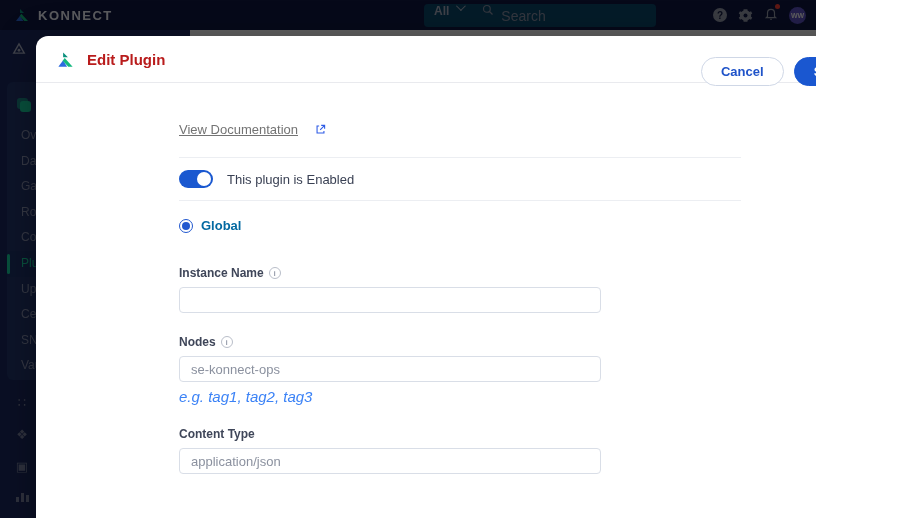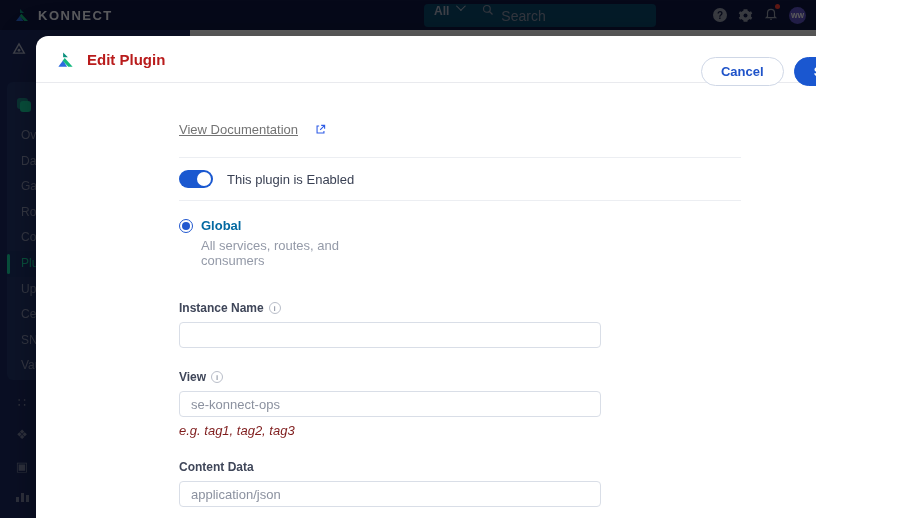--- a/index.html
+++ b/index.html
@@ -69,21 +69,21 @@
   .radio.sel::after { content:""; position:absolute; inset:2px; border-radius:50%; background:#2158cf; }
   .radio.unsel { border:1.5px solid #b3bac7; }
   .radio-label { font-size:13px; color:#0369a1; font-weight:bold; }
   .radio-desc { font-size:13px; color:#949aa8; margin-top:5px; }
   .fields { margin-top:33px; }
   .field { margin-top:22px; }
   .field:first-child { margin-top:0; }
   .field-label { display:flex; align-items:center; gap:5px; font-size:12px; font-weight:bold; color:#3f4659; margin-bottom:7px; }
   .info-i { width:12px; height:12px; border-radius:50%; border:1px solid #b9bec9; color:#9aa0ad; font-size:8px; font-weight:bold; display:inline-flex; align-items:center; justify-content:center; font-style:normal; }
   .tinput { width:422px; height:26px; border:1px solid #d9dee7; border-radius:4px; padding:0 11px; font-size:13px; color:#8b919f; font-family:inherit; outline:none; background:#fff; }
-  .helper { font-size:13px; font-style:italic; color:#7f1d1d; margin-top:6px; }
+  .helper { font-size:15px; font-style:italic; color:#3b82f6; margin-top:6px; }
 </style>
 </head>
 <body>
 
 <div class="stage">
 
   <div class="backdrop">
 
     <div class="topnav">
       <div class="brand">
@@ -211,47 +211,46 @@
           <span class="toggle-label">This plugin is Enabled</span>
         </div>
 
         <hr class="divider" style="margin-top:0">
 
         <div class="radio-row">
           <div class="radio-opt">
             <span class="radio sel"></span>
             <div>
               <div class="radio-label">Global</div>
-              <div class="radio-desc">All services, routes, and consumers</div>
             </div>
           </div>
         </div>
 
         <div class="fields">
 
           <div class="field">
             <div class="field-label">
               <span>Instance Name</span>
               <i class="info-i">i</i>
             </div>
             <input class="tinput" value="" style="">
           </div>
 
           <div class="field">
             <div class="field-label">
-              <span>View</span>
+              <span>Nodes</span>
               <i class="info-i">i</i>
             </div>
             <input class="tinput" value="se-konnect-ops" style="">
             <div class="helper">e.g. tag1, tag2, tag3</div>
           </div>
 
           <div class="field">
             <div class="field-label">
-              <span>Content Data</span>
+              <span>Content Type</span>
             </div>
             <input class="tinput" value="application/json" style="">
           </div>
 
         </div>
       </div>
     </div>
   </div>
 </div>
 

